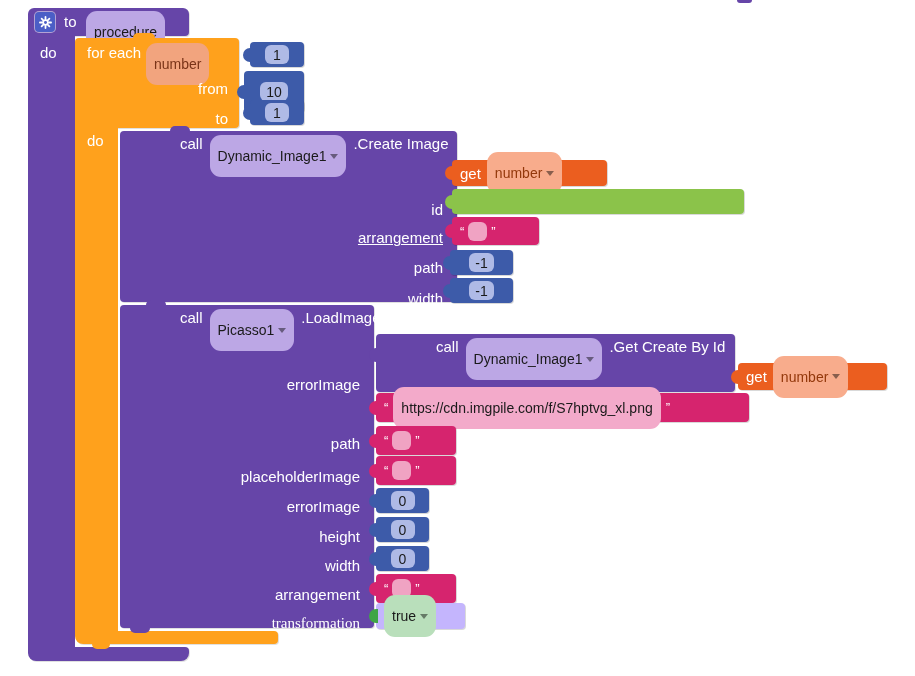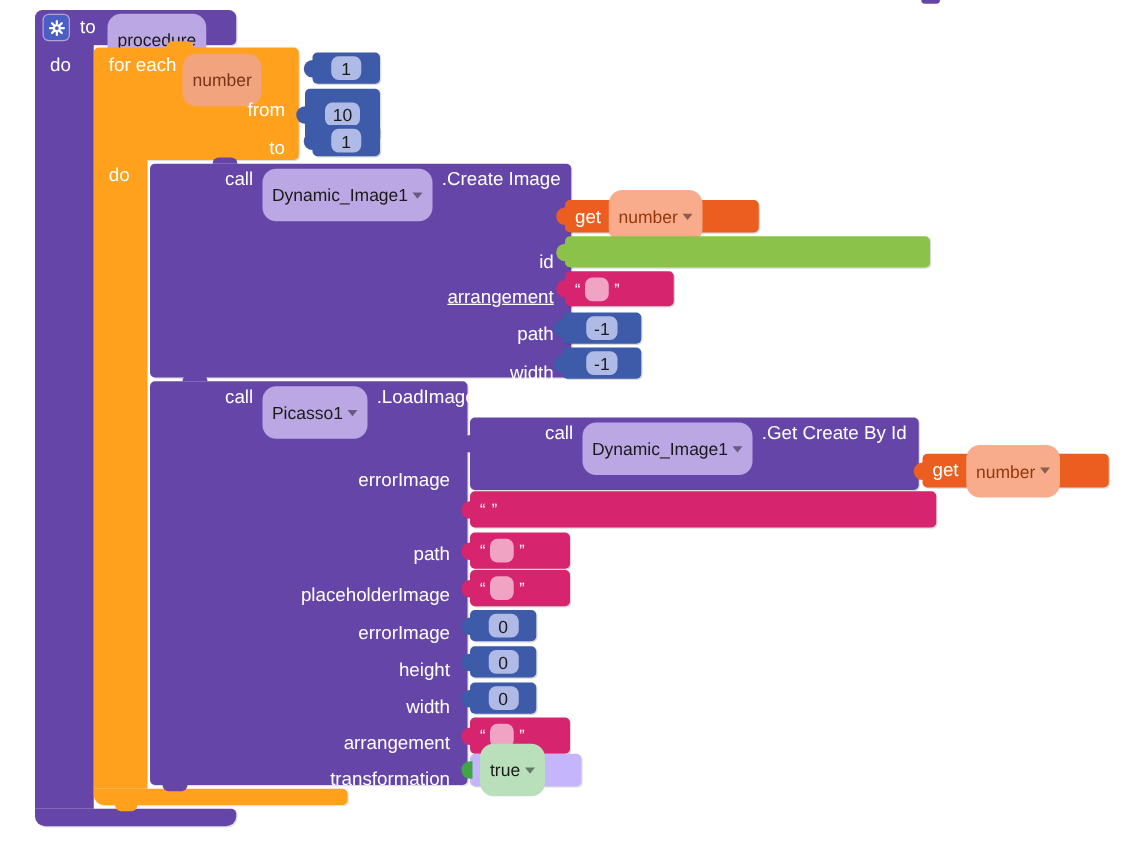--- a/index.html
+++ b/index.html
@@ -162,21 +162,21 @@
       </span>
       <span>.LoadImage</span>
     </div>
     <span class="lbl r" style="left:132px;top:340px;width:228px;">errorImage</span>
     <span class="lbl r" style="left:132px;top:399px;width:228px;">path</span>
     <span class="lbl r" style="left:132px;top:432px;width:228px;">placeholderImage</span>
     <span class="lbl r" style="left:132px;top:462px;width:228px;">errorImage</span>
     <span class="lbl r" style="left:132px;top:492px;width:228px;">height</span>
     <span class="lbl r" style="left:132px;top:521px;width:228px;">width</span>
     <span class="lbl r" style="left:132px;top:550px;width:228px;">arrangement</span>
-    <span class="lbl r" style="left:132px;top:579px;width:228px;">transformation</span>
+    <span class="lbl r" style="left:132px;top:579px;width:228px;font-family:Liberation Serif, serif;">transformation</span>
     <span class="lbl r" style="left:132px;top:608px;width:228px;">enableIndicators</span>
 
     <div>
       <div class="blk purple" style="left:376px;top:334px;width:359px;height:58px;"></div>
       <span class="tab" style="left:369px;top:348px;margin-top:0;position:absolute;background:#6645A8;"></span>
       <div class="hdr" style="left:388px;top:338px;height:22px;">
         <span>call</span>
         <span class="fld fld-purple">
           <span>Dynamic_Image1</span>
           <span class="dd"></span>
@@ -190,20 +190,21 @@
         <span class="fld fld-getvar">
           <span>number</span>
           <span class="dd"></span>
         </span>
       </div>
     </div>
 
     <div class="vb vb-pink" style="left:376px;top:393px;width:357px;height:29px;gap:5px;">
       <span class="tab"></span>
       <span class="q">“</span>
+      <span class="fld fld-pinktxt">https://cdn.imgpile.com/f/S7hptvg_xl.png</span>
       <span class="q">”</span>
     </div>
 
     <div class="vb vb-pink" style="left:376px;top:426px;width:64px;height:29px;gap:4px;">
       <span class="tab"></span>
       <span class="q">“</span>
       <span class="fld fld-pinksq"></span>
       <span class="q">”</span>
     </div>
 

